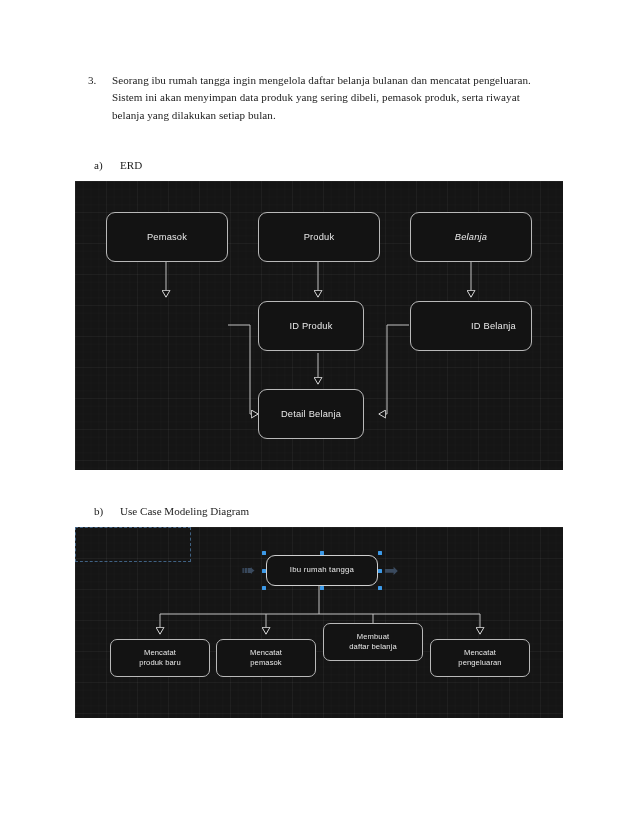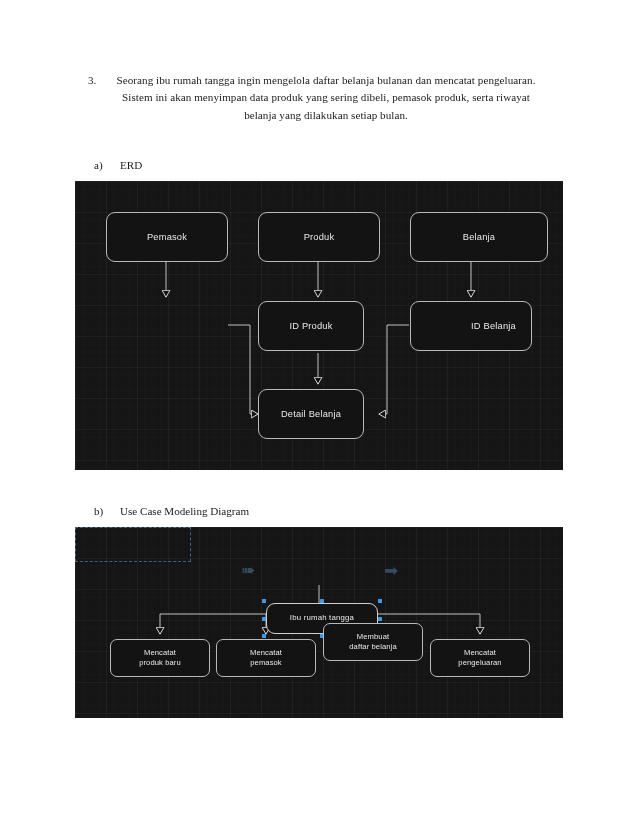--- a/index.html
+++ b/index.html
@@ -36,21 +36,21 @@
     color: #1b1b1b;
     letter-spacing: 0.005em;
   }
   .q-num {
     flex: 0 0 auto;
     width: 15px;
     text-align: left;
   }
   .q-text {
     flex: 1 1 auto;
-    text-align: center;
+    text-align: left;
   }
 
   .sub-label {
     position: absolute;
     left: 94px;
     display: flex;
     gap: 12px;
     font-family: "Liberation Serif", serif;
     font-size: 11.1px;
     color: #1b1b1b;
@@ -117,21 +117,20 @@
     font-size: 7.6px;
     border-radius: 7px;
     letter-spacing: 0.1px;
     justify-content: center;
   }
   .node .node-label { display: block; white-space: pre-line; }
 
   
   .node.selected {
     border-color: #cfcfcf;
-    margin-top: 48px;
   }
   .sel-handles {
     position: absolute;
     inset: -3px;
     z-index: 4;
     pointer-events: none;
   }
   .sel-handles i {
     position: absolute;
     width: 4px;
@@ -200,21 +199,21 @@
         <path d="M334,144 L312,144 L312,233 L304,233" marker-end="url(#arrowleft)"></path>
       </g>
     </svg>
 
     <div class="node" style="left:31px; top:31px; width:122px; height:50px;">
       <span class="node-label">Pemasok</span>
     </div>
     <div class="node" style="left:183px; top:31px; width:122px; height:50px;justify-content:center;">
       <span class="node-label">Produk</span>
     </div>
-    <div class="node" style="left:335px; top:31px; width:138px; height:50px;">
+    <div class="node" style="left:335px; top:31px; width:122px; height:50px;font-style:italic;">
       <span class="node-label">Belanja</span>
     </div>
 
     <div class="node" style="left:183px; top:120px; width:106px; height:50px;">
       <span class="node-label">ID Produk</span>
     </div>
     <div class="node" style="left:335px; top:120px; width:122px; height:50px;padding-left:45px;">
       <span class="node-label">ID Belanja</span>
     </div>
 

